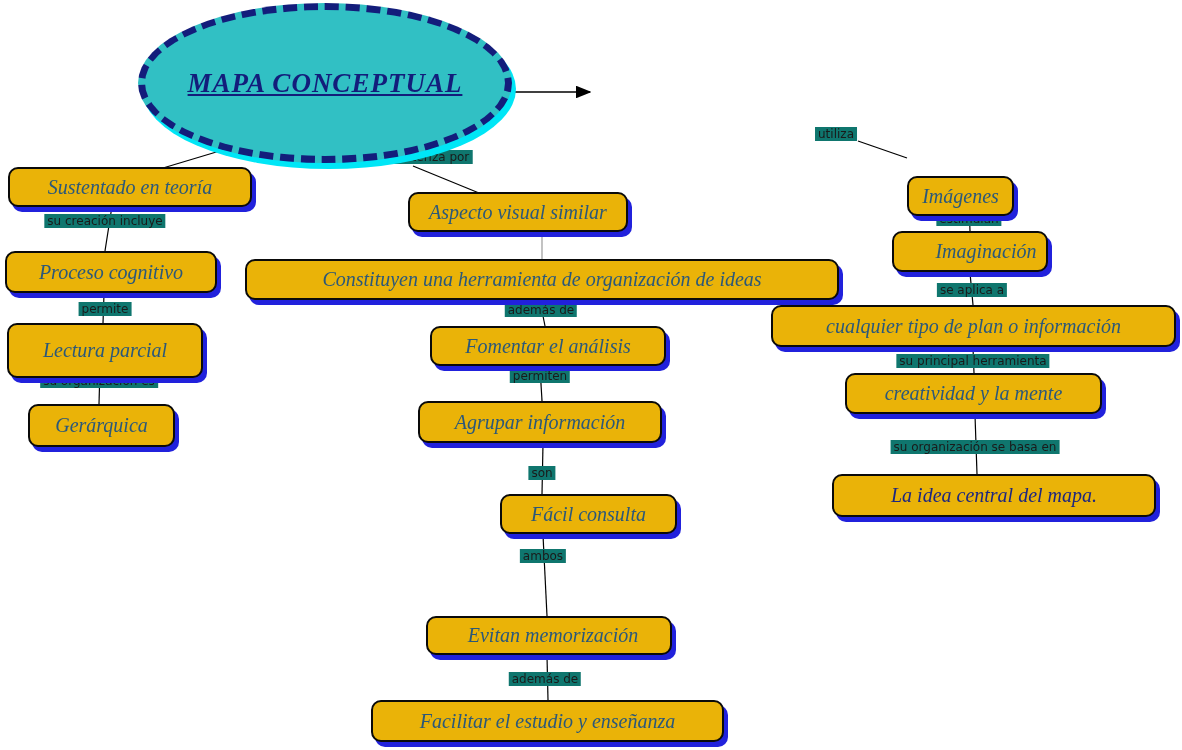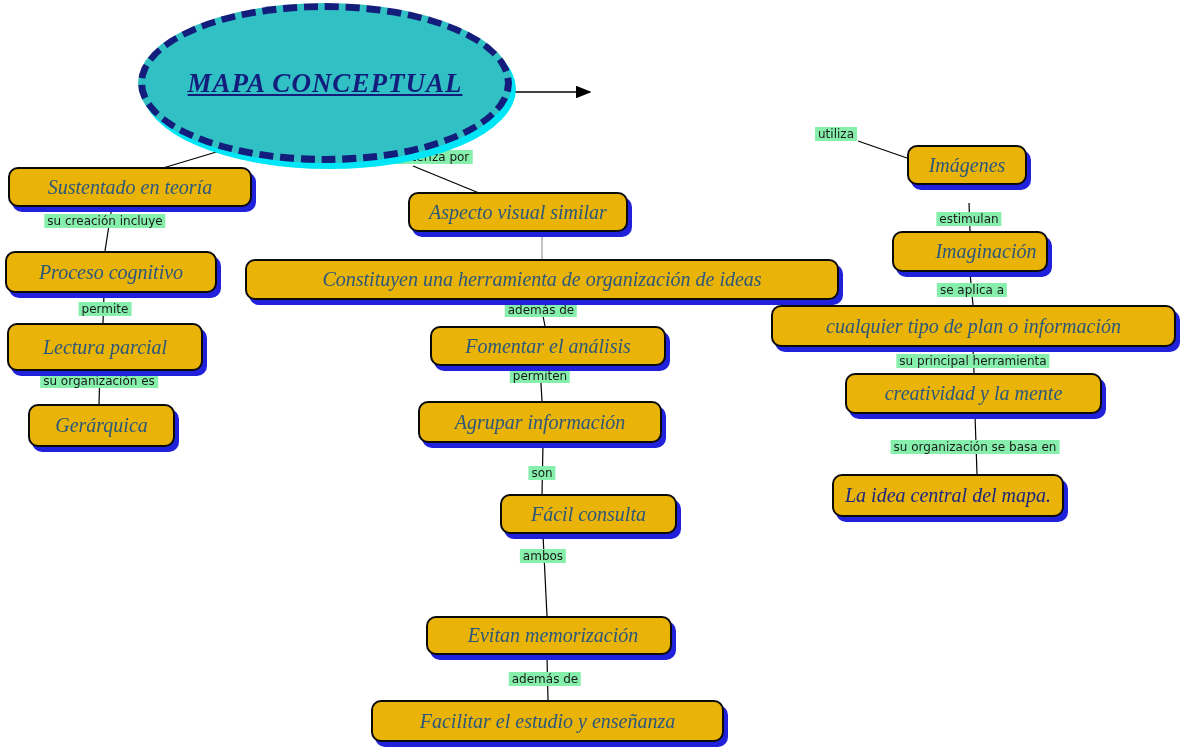--- a/index.html
+++ b/index.html
@@ -1,19 +1,19 @@
 <!DOCTYPE html>
 <html><head>
 <meta charset="utf-8">
 <style>
   html,body{margin:0;padding:0;background:#fff;}
   #canvas{position:relative;width:1182px;height:750px;background:#ffffff;overflow:hidden;
           font-family:"Liberation Sans",sans-serif;}
   #edges{position:absolute;left:0;top:0;width:1182px;height:750px;z-index:1;pointer-events:none;}
-  .link-label{position:absolute;transform:translate(-50%,-50%);background:#86efac;padding:0 3px;
+  .link-label{position:absolute;transform:translate(-50%,-50%);background:#0f766e;padding:0 3px;
           font-family:"DejaVu Sans","Liberation Sans",sans-serif;font-size:12px;color:#1a1a1a;
           white-space:nowrap;z-index:2;}
   .ellipse-wrap{position:absolute;z-index:3;}
   .ellipse-glow{position:absolute;inset:0;transform:translate(4px,6px);border-radius:50%;background:#00e6f6;}
   .ellipse-shape{position:absolute;inset:0;border-radius:50%;background:#31c0c4;border:7px dashed #131d7b;
           box-sizing:border-box;display:flex;align-items:center;justify-content:center;}
   .ellipse-title{font-family:"Liberation Serif","DejaVu Serif",serif;font-style:italic;font-weight:bold;
           text-decoration:underline;color:#131d7b;letter-spacing:1px;white-space:nowrap;}
   .node{position:absolute;box-sizing:border-box;background:#eab308;border:2.5px solid #0a0a0a;
           border-radius:10px;box-shadow:4px 5px 0 #2121dc;color:#2b587a;
@@ -72,28 +72,28 @@
     <div class="ellipse-glow"></div>
     <div class="ellipse-shape">
       <span class="ellipse-title" style="font-size: 27px;">MAPA CONCEPTUAL</span>
     </div>
   </div>
 
 
   <div id="nodes-layer">
       <div class="node" style="left: 8px; top: 167px; width: 244px; height: 40px;">Sustentado en teoría</div>
       <div class="node" style="left: 5px; top: 251px; width: 212px; height: 42px;">Proceso cognitivo</div>
-      <div class="node" style="left: 7px; top: 323px; width: 196px; height: 48px;">Lectura parcial</div>
+      <div class="node" style="left: 7px; top: 323px; width: 196px; height: 55px;">Lectura parcial</div>
       <div class="node" style="left: 28px; top: 404px; width: 147px; height: 43px;">Gerárquica</div>
       <div class="node" style="left: 408px; top: 192px; width: 220px; height: 40px;">Aspecto visual similar</div>
       <div class="node" style="left: 245px; top: 259px; width: 594px; height: 41px;">Constituyen una herramienta de organización de ideas</div>
       <div class="node" style="left: 430px; top: 326px; width: 236px; height: 40px;">Fomentar el análisis</div>
       <div class="node" style="left: 418px; top: 401px; width: 244px; height: 42px;">Agrupar información</div>
       <div class="node" style="left: 455px; top: 494px; width: 177px; height: 40px; margin-left: 45px;">Fácil consulta</div>
       <div class="node" style="left: 426px; top: 616px; width: 246px; height: 39px; padding-left: 8px;">Evitan memorización</div>
       <div class="node" style="left: 371px; top: 700px; width: 353px; height: 42px;">Facilitar el estudio y enseñanza</div>
-      <div class="node" style="left: 907px; top: 145px; width: 120px; height: 40px;">Imágenes</div>
+      <div class="node" style="left: 907px; top: 176px; width: 107px; height: 40px;">Imágenes</div>
       <div class="node" style="left: 892px; top: 231px; width: 156px; height: 41px; padding-left: 32px;">Imaginación</div>
       <div class="node" style="left: 771px; top: 305px; width: 405px; height: 42px;">cualquier tipo de plan o información</div>
       <div class="node" style="left: 845px; top: 373px; width: 257px; height: 41px;">creatividad y la mente</div>
-      <div class="node navy" style="left: 832px; top: 474px; width: 232px; height: 43px;">La idea central del mapa.</div>
+      <div class="node navy" style="left: 832px; top: 474px; width: 324px; height: 43px;">La idea central del mapa.</div>
     </div>
 </div>
 
 </body></html>

